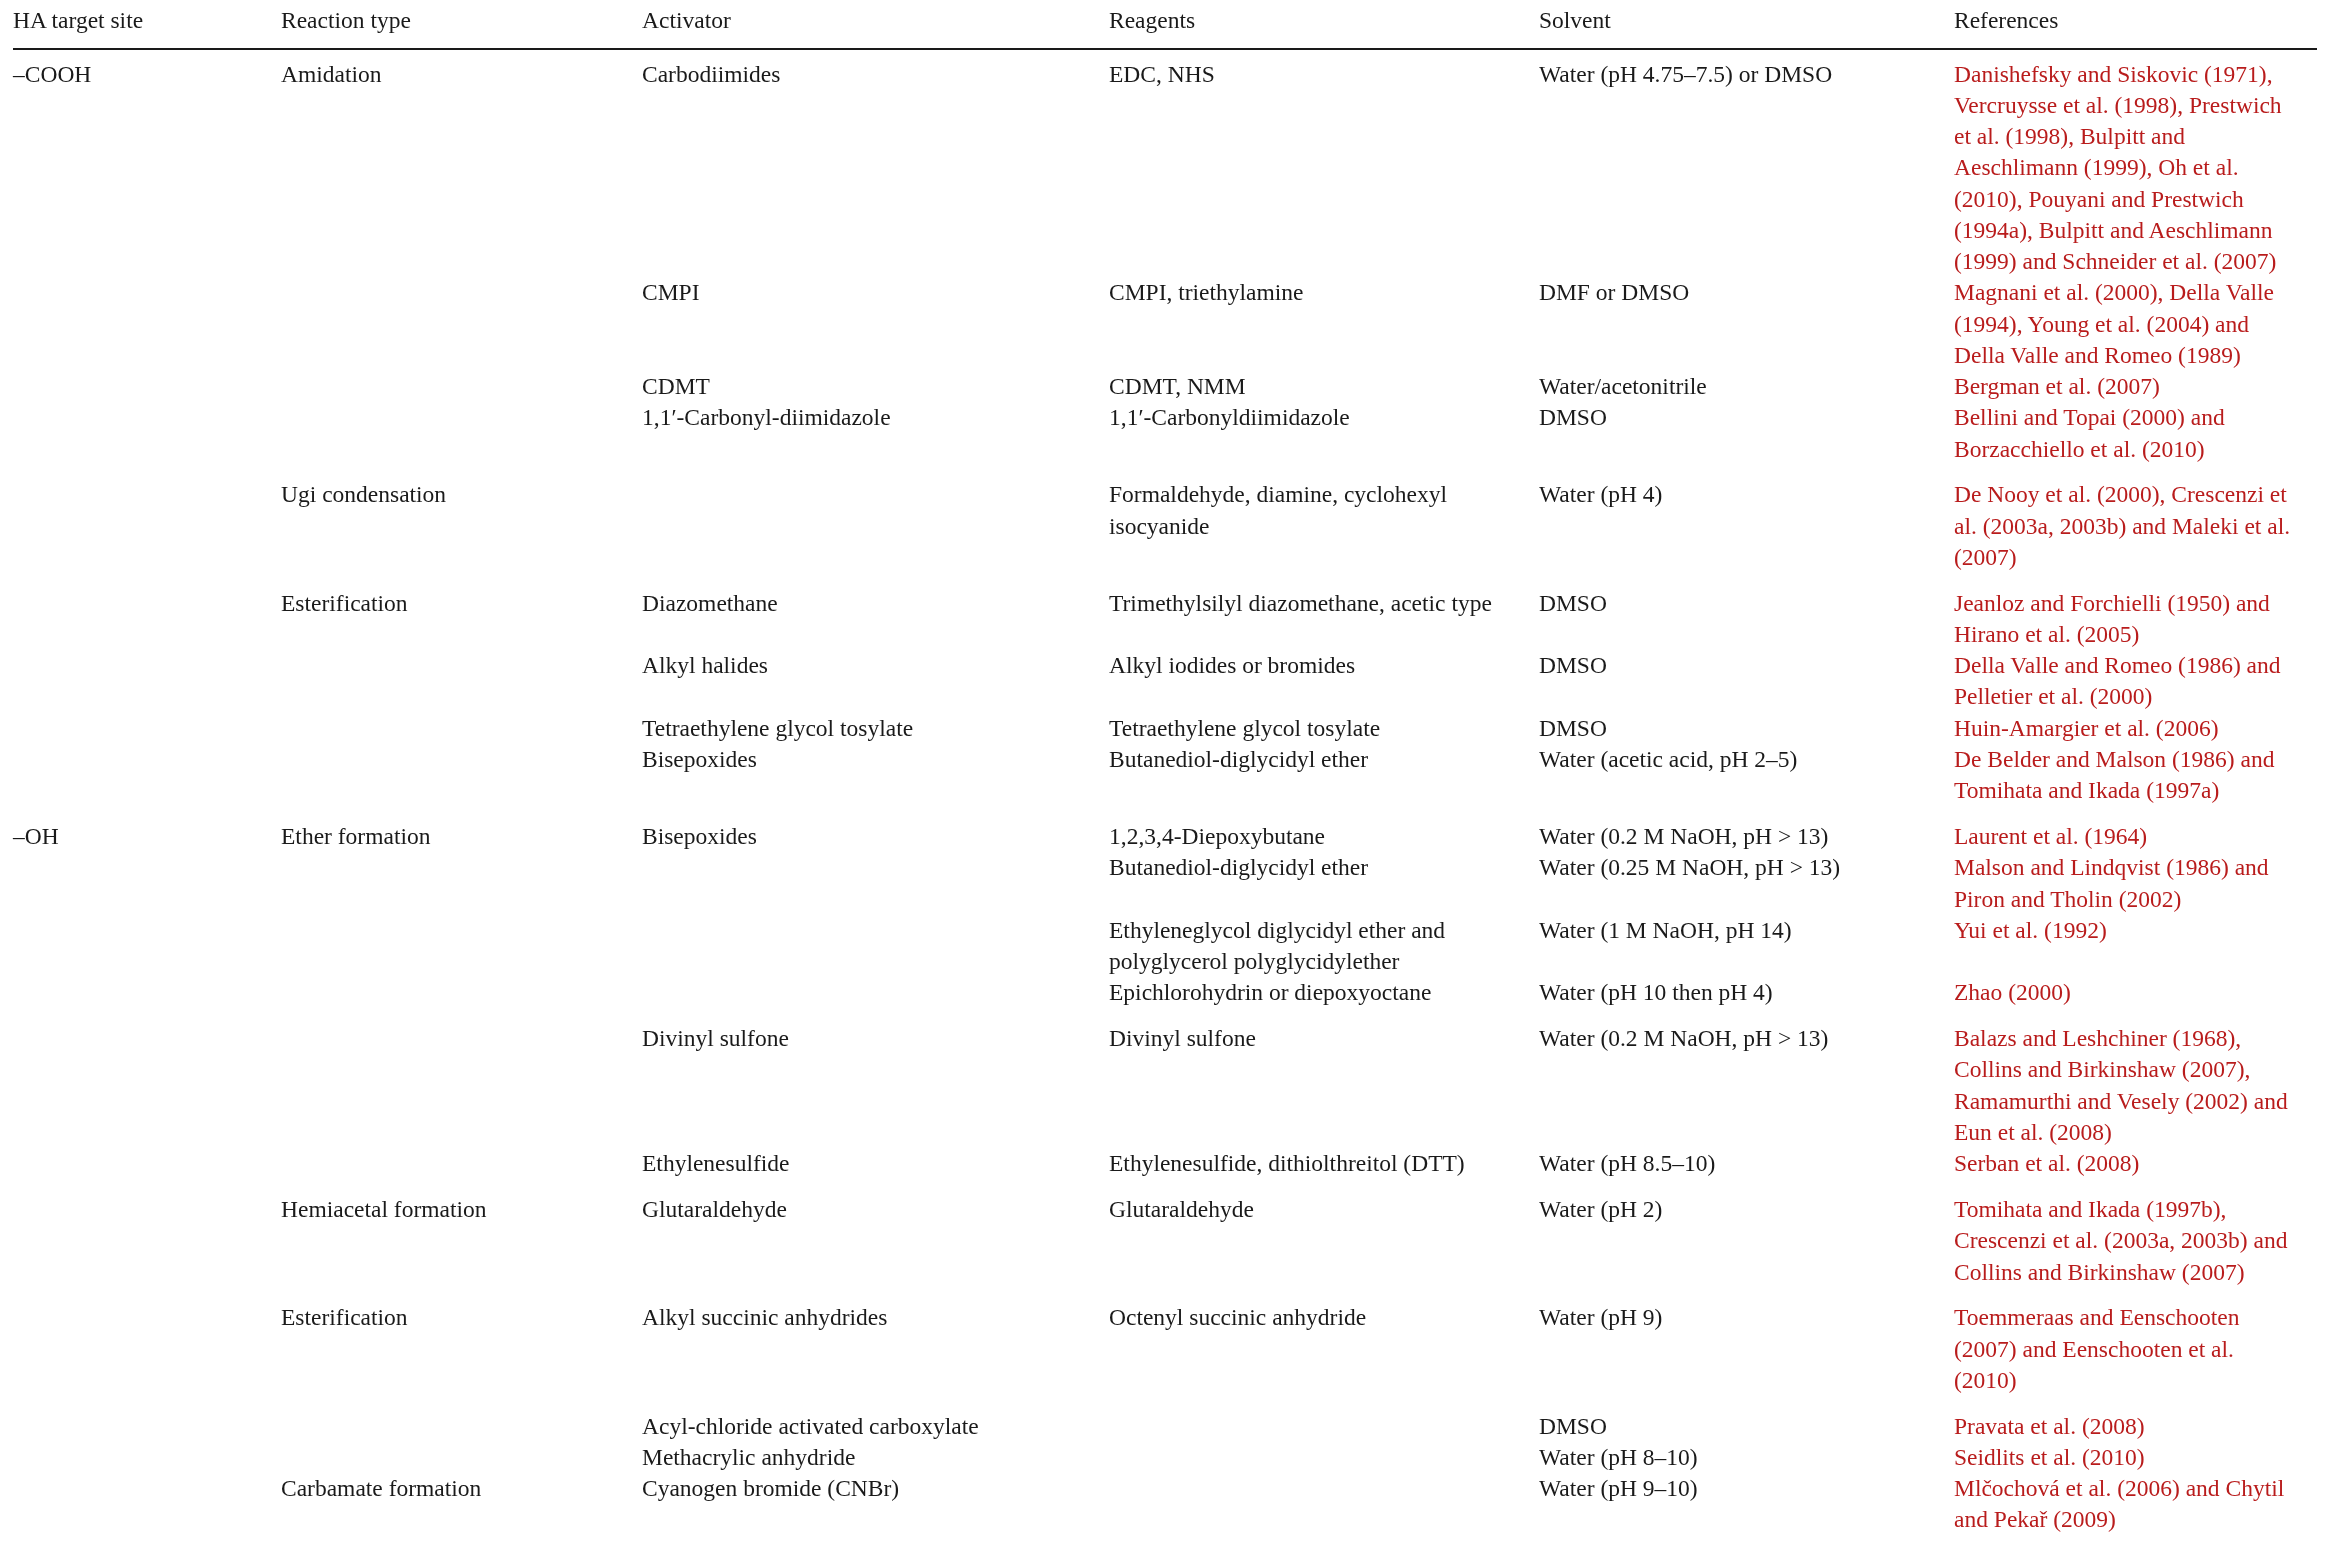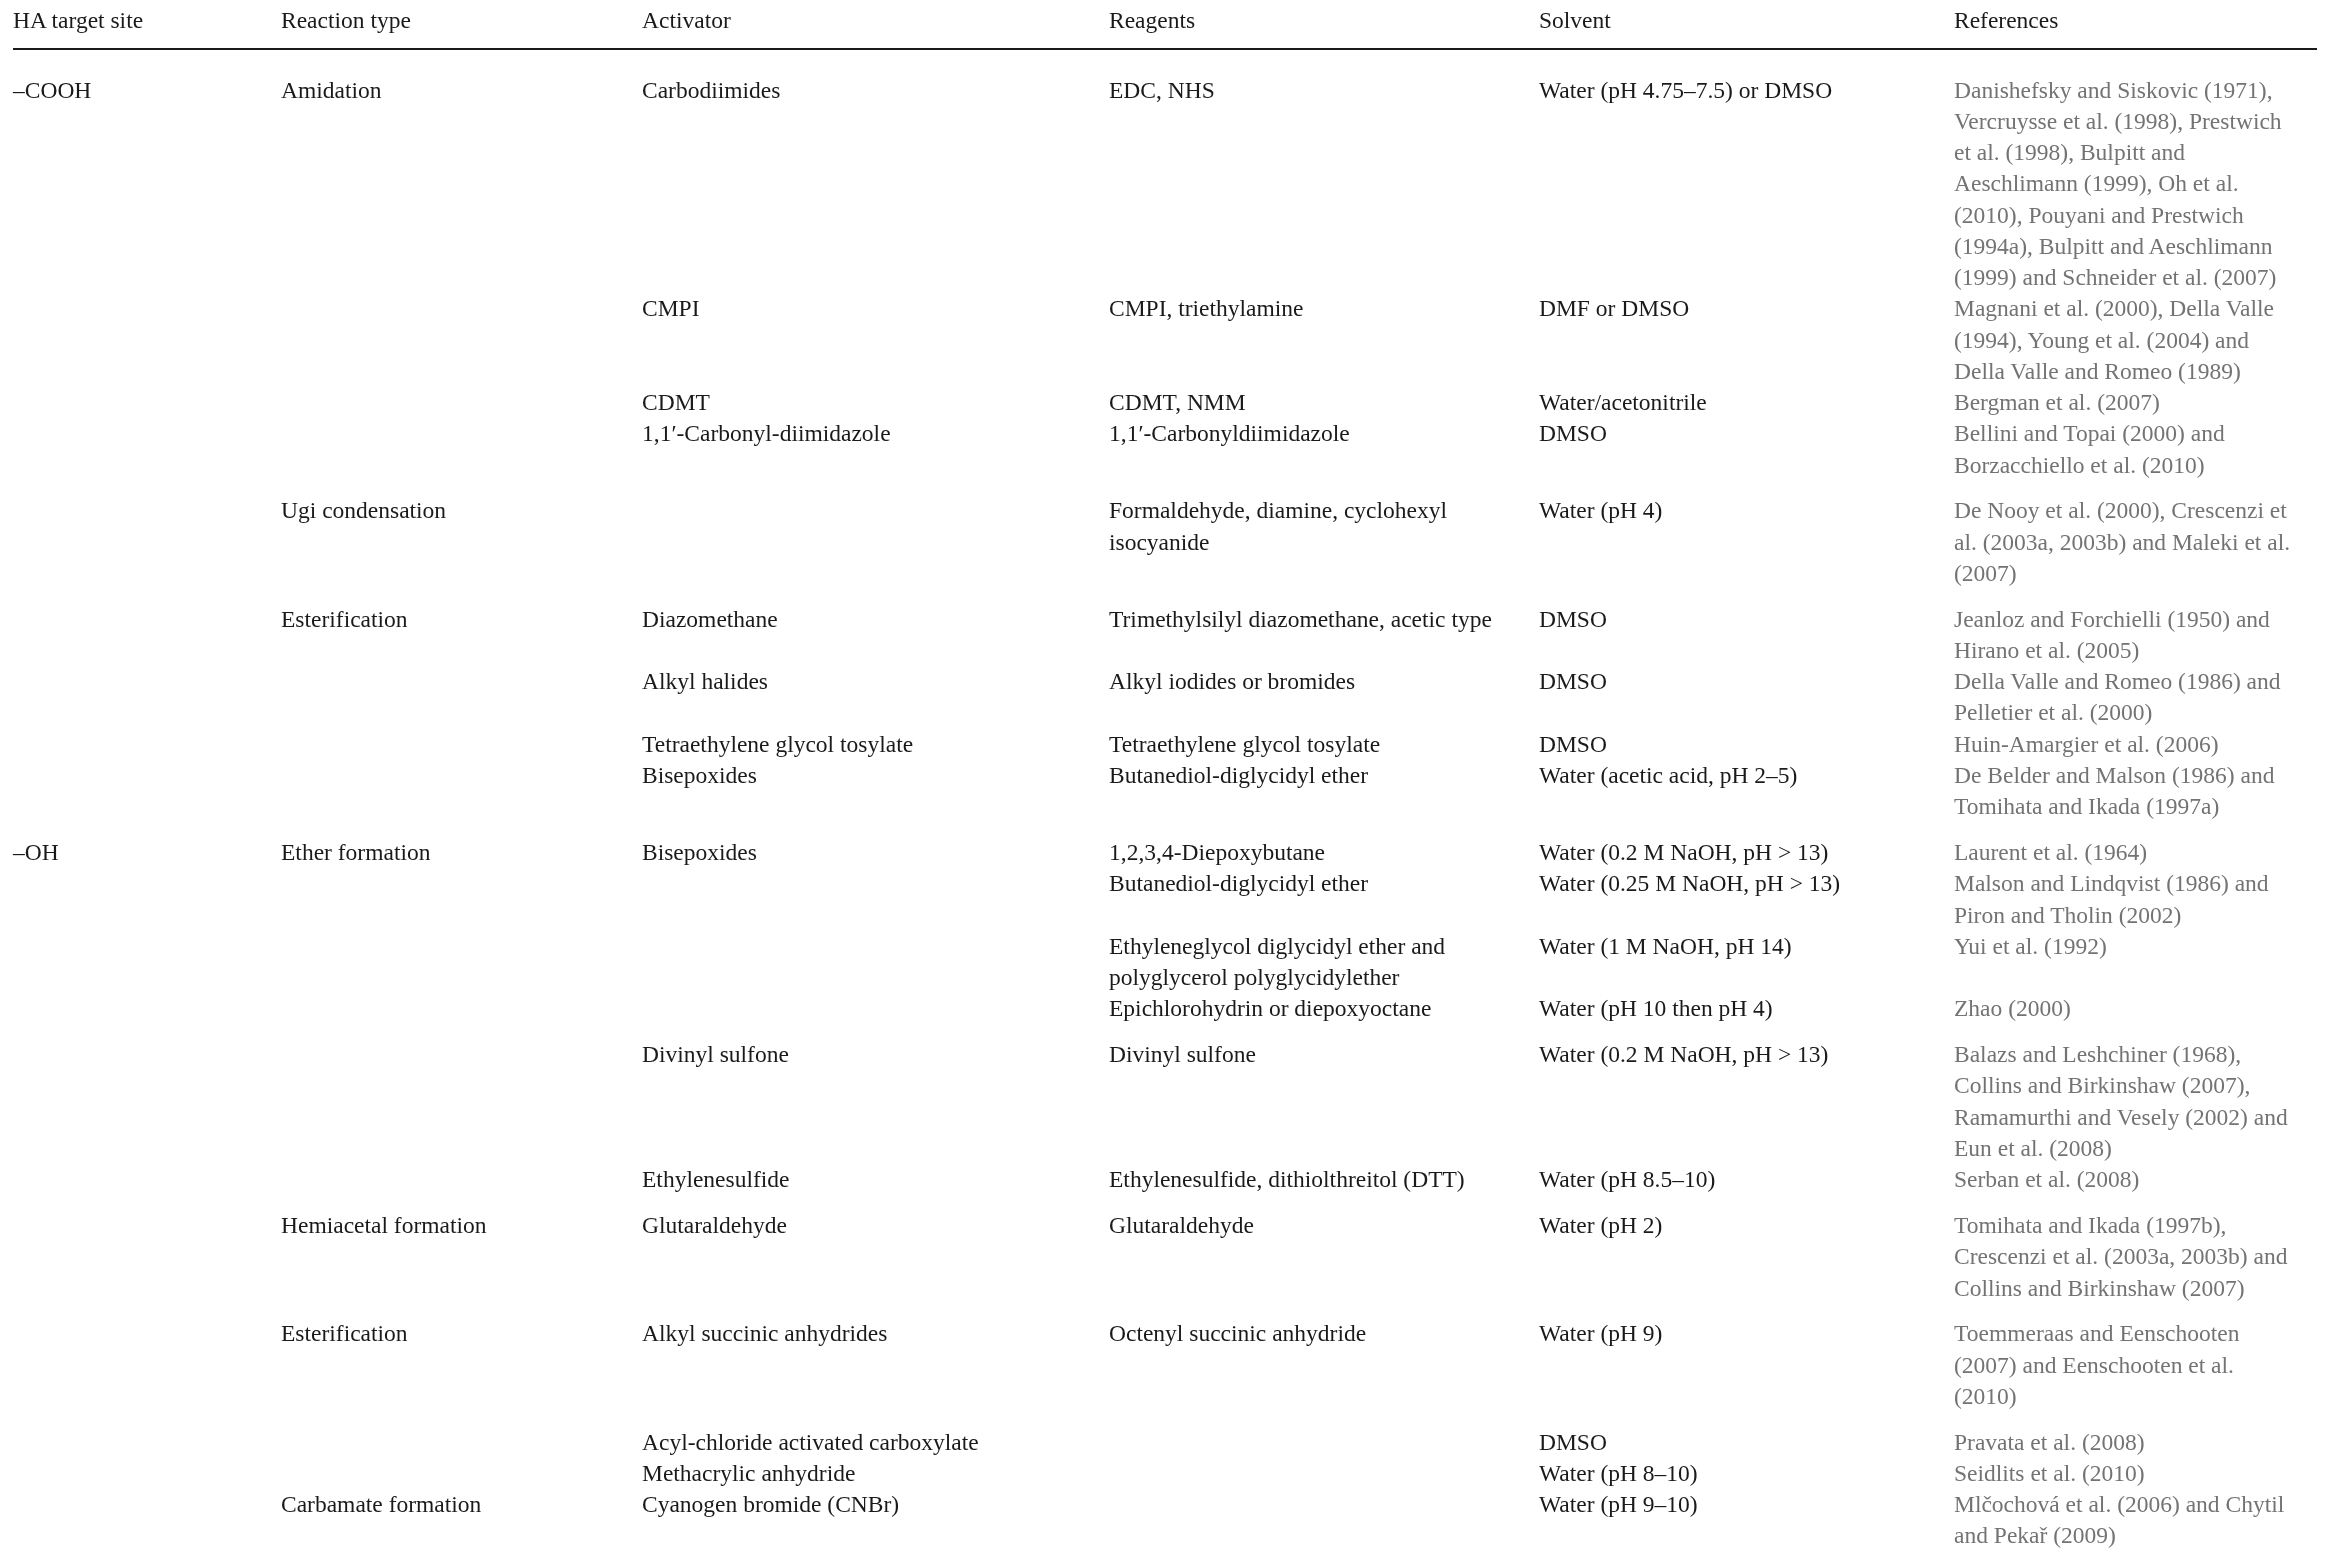--- a/index.html
+++ b/index.html
@@ -48,24 +48,24 @@
   tbody td {
     vertical-align: top;
     padding: 0 14.6px 0 0;
     font-size: 23.5px;
     color: #1a1a1a;
   }
   tbody tr.group-start > td {
     padding-top: 14.6px;
   }
   tbody tr:first-child > td {
-    padding-top: 25px;
+    padding-top: 9px;
   }
   .refcell {
-    color: #737373;
+    color: #b91c1c;
   }
 </style>
 </head>
 <body>
 
 <div class="table-wrap">
   <table class="hatable">
     <colgroup>
       <col class="c-target">
       <col class="c-reaction">

